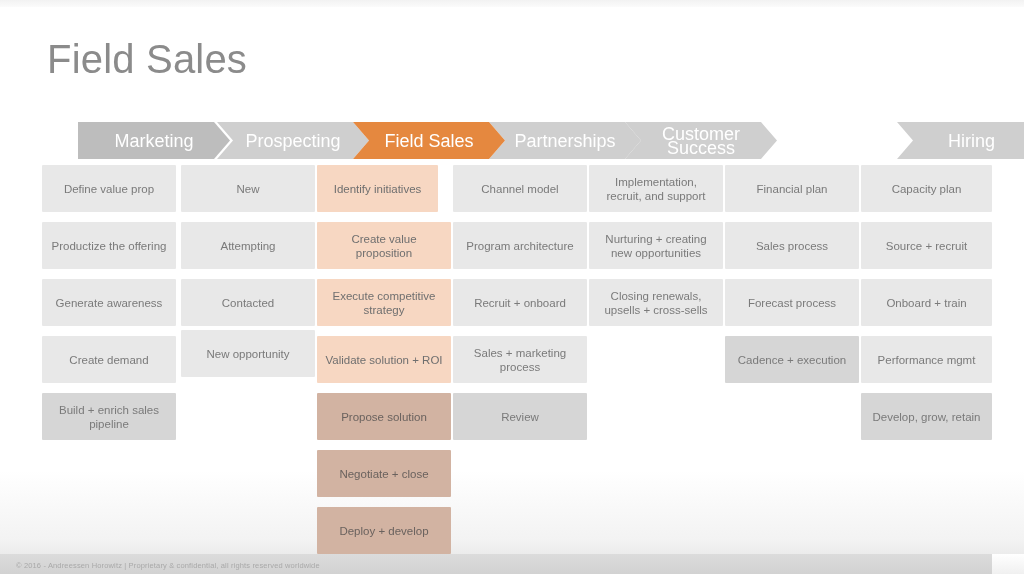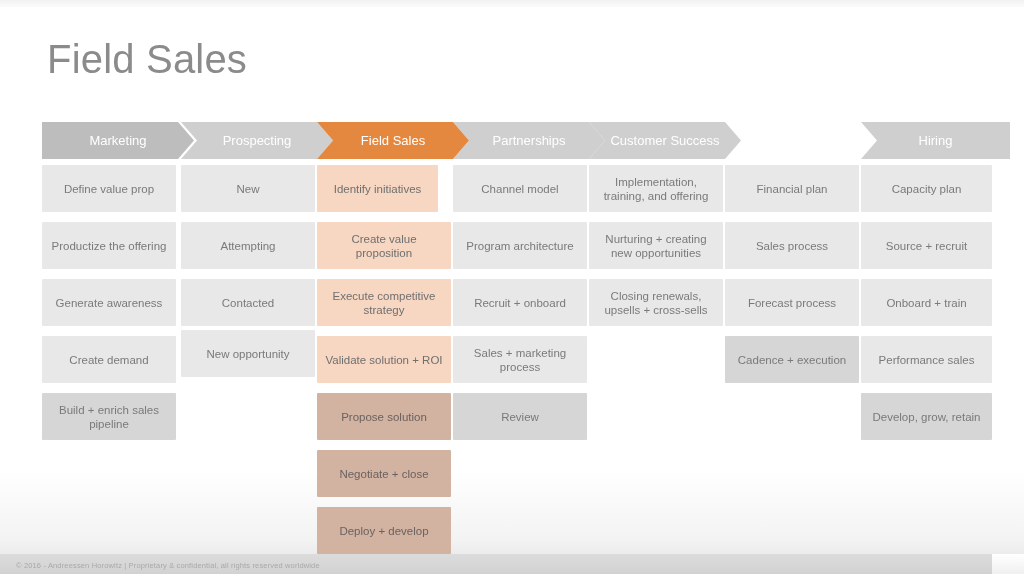--- a/index.html
+++ b/index.html
@@ -51,27 +51,28 @@
     height: 37px;
   }
   .chevron {
     position: absolute;
     top: 0;
     height: 37px;
     display: flex;
     align-items: center;
     justify-content: center;
     color: #ffffff;
-    font-size: 13px;
+    font-size: 18px;
     line-height: 14px;
     text-align: center;
     padding: 0 16px;
     box-sizing: border-box;
     -webkit-clip-path: polygon(0 0, calc(100% - 16px) 0, 100% 50%, calc(100% - 16px) 100%, 0 100%, 16px 50%);
     clip-path: polygon(0 0, calc(100% - 16px) 0, 100% 50%, calc(100% - 16px) 100%, 0 100%, 16px 50%);
+    margin-left: 36px;
   }
   .chevron.first {
     -webkit-clip-path: polygon(0 0, calc(100% - 16px) 0, 100% 50%, calc(100% - 16px) 100%, 0 100%);
     clip-path: polygon(0 0, calc(100% - 16px) 0, 100% 50%, calc(100% - 16px) 100%, 0 100%);
   }
   .chevron.last {
     -webkit-clip-path: polygon(0 0, 100% 0, 100% 100%, 0 100%, 16px 50%);
     clip-path: polygon(0 0, 100% 0, 100% 100%, 0 100%, 16px 50%);
   }
   .chevron span { display: block; }
@@ -185,35 +186,35 @@
         <div class="cell peach-dark" style="top: 342px; width: 134px; height: 47px; background: rgb(210, 179, 162);">Deploy + develop</div>
       </div>
       <div class="col" style="left: 411px; width: 134px;">
         <div class="cell gray" style="top: 0px; width: 134px; height: 47px; background: rgb(232, 232, 232);">Channel model</div>
         <div class="cell gray" style="top: 57px; width: 134px; height: 47px; background: rgb(232, 232, 232);">Program architecture</div>
         <div class="cell gray" style="top: 114px; width: 134px; height: 47px; background: rgb(232, 232, 232);">Recruit + onboard</div>
         <div class="cell gray" style="top: 171px; width: 134px; height: 47px; background: rgb(232, 232, 232);">Sales + marketing process</div>
         <div class="cell gray-dark" style="top: 228px; width: 134px; height: 47px; background: rgb(214, 214, 214);">Review</div>
       </div>
       <div class="col" style="left: 547px; width: 134px;">
-        <div class="cell gray" style="top: 0px; width: 134px; height: 47px; background: rgb(232, 232, 232);">Implementation, training, and offering</div>
+        <div class="cell gray" style="top: 0px; width: 134px; height: 47px; background: rgb(232, 232, 232);">Implementation, recruit, and support</div>
         <div class="cell gray" style="top: 57px; width: 134px; height: 47px; background: rgb(232, 232, 232);">Nurturing + creating new opportunities</div>
         <div class="cell gray" style="top: 114px; width: 134px; height: 47px; background: rgb(232, 232, 232);">Closing renewals, upsells + cross-sells</div>
       </div>
       <div class="col" style="left: 683px; width: 134px;">
         <div class="cell gray" style="top: 0px; width: 134px; height: 47px; background: rgb(232, 232, 232);">Financial plan</div>
         <div class="cell gray" style="top: 57px; width: 134px; height: 47px; background: rgb(232, 232, 232);">Sales process</div>
         <div class="cell gray" style="top: 114px; width: 134px; height: 47px; background: rgb(232, 232, 232);">Forecast process</div>
         <div class="cell gray-dark" style="top: 171px; width: 134px; height: 47px; background: rgb(214, 214, 214);">Cadence + execution</div>
       </div>
       <div class="col" style="left: 819px; width: 131px;">
         <div class="cell gray" style="top: 0px; width: 131px; height: 47px; background: rgb(232, 232, 232);">Capacity plan</div>
         <div class="cell gray" style="top: 57px; width: 131px; height: 47px; background: rgb(232, 232, 232);">Source + recruit</div>
         <div class="cell gray" style="top: 114px; width: 131px; height: 47px; background: rgb(232, 232, 232);">Onboard + train</div>
-        <div class="cell gray" style="top: 171px; width: 131px; height: 47px; background: rgb(232, 232, 232);">Performance sales</div>
+        <div class="cell gray" style="top: 171px; width: 131px; height: 47px; background: rgb(232, 232, 232);">Performance mgmt</div>
         <div class="cell gray-dark" style="top: 228px; width: 131px; height: 47px; background: rgb(214, 214, 214);">Develop, grow, retain</div>
       </div>
     </div>
 
   <div id="footer-bar"></div>
   <div id="footer-text">© 2016 - Andreessen Horowitz | Proprietary &amp; confidential, all rights reserved worldwide</div>
   <div id="footer-accent"></div>
 
 </div>
 

